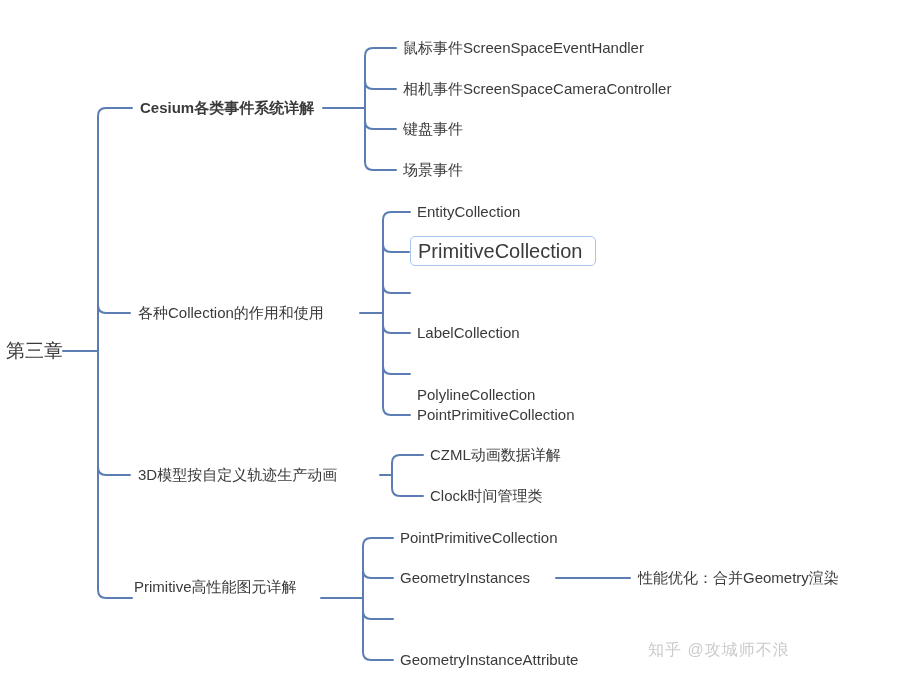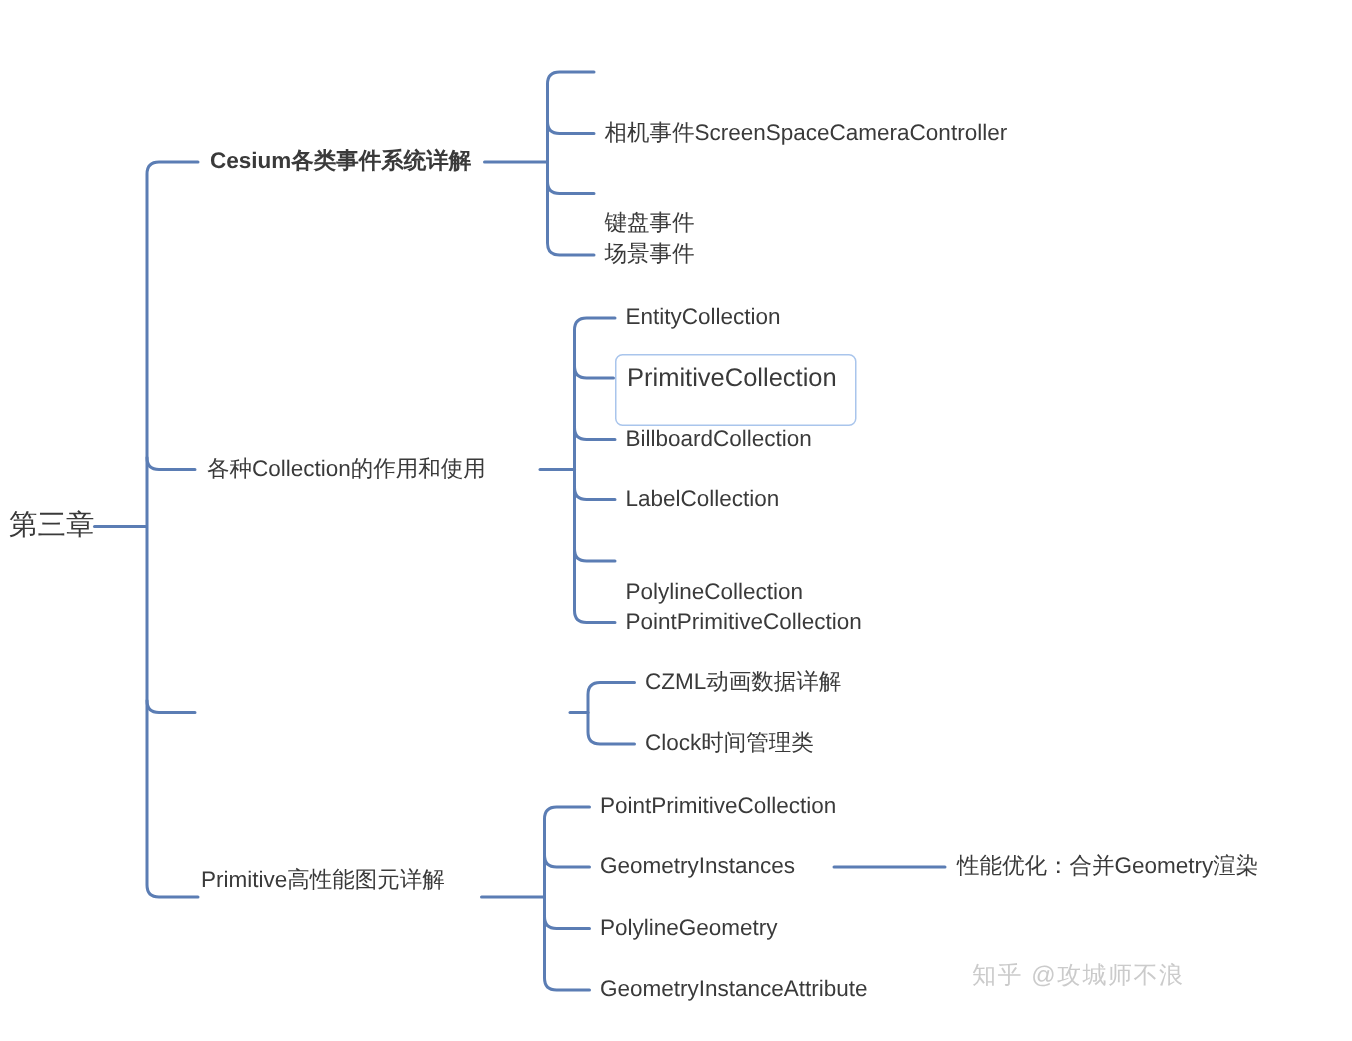--- a/index.html
+++ b/index.html
@@ -36,27 +36,27 @@
     height: 22px;
     line-height: 22px;
     font-size: 15px;
     color: var(--text);
     white-space: nowrap;
     cursor: default;
   }
   .node.root { font-size: 19px; }
   .node-box {
     position: absolute;
-    height: 48px;
+    height: 30px;
     line-height: 29px;
     padding: 0 12px 0 7px;
     border: 1px solid var(--selection-border);
     border-radius: 5px;
     background: #ffffff;
-    font-size: 17px;
+    font-size: 20px;
     white-space: nowrap;
     cursor: default;
   }
   .watermark {
     position: absolute;
     font-size: 16px;
     color: var(--watermark);
     letter-spacing: 1px;
     white-space: nowrap;
     text-shadow: 1px 1px 0 rgba(255,255,255,0.9);
@@ -95,37 +95,37 @@
     <path d="M 393 538 H 371 Q 363 538 363 546 V 652 Q 363 660 371 660 H 393"></path>
     <path d="M 363 570 Q 363 578 371 578 H 393"></path>
     <path d="M 363 611 Q 363 619 371 619 H 393"></path>
 
     <path d="M 556 578 H 630"></path>
   </svg>
 
   <div class="node root" style="left:6px; top:340px;">第三章</div>
 
   <div class="node" style="left:140px; top:97px;font-weight:bold;">Cesium各类事件系统详解</div>
+  <div class="node" style="left:403px; top:37px;">鼠标事件ScreenSpaceEventHandler</div>
   <div class="node" style="left:403px; top:78px;">相机事件ScreenSpaceCameraController</div>
-  <div class="node" style="left:403px; top:118px;margin-top:20px;">键盘事件</div>
+  <div class="node" style="left:403px; top:118px;">键盘事件</div>
   <div class="node" style="left:403px; top:159px;">场景事件</div>
 
   <div class="node" style="left:138px; top:302px;">各种Collection的作用和使用</div>
   <div class="node" style="left:417px; top:201px;">EntityCollection</div>
   <div class="node-box" style="left:410px; top:236px;">PrimitiveCollection</div>
-  <div class="node" style="left:417px; top:282px;">BillboardCollection</div>
   <div class="node" style="left:417px; top:322px;">LabelCollection</div>
   <div class="node" style="left:417px; top:384px;">PolylineCollection</div>
   <div class="node" style="left:417px; top:404px;">PointPrimitiveCollection</div>
 
+  <div class="node" style="left:138px; top:464px;">3D模型按自定义轨迹生产动画</div>
   <div class="node" style="left:430px; top:444px;">CZML动画数据详解</div>
   <div class="node" style="left:430px; top:485px;">Clock时间管理类</div>
 
   <div class="node" style="left:134px; top:576px;text-align:right;">Primitive高性能图元详解</div>
   <div class="node" style="left:400px; top:527px;">PointPrimitiveCollection</div>
   <div class="node" style="left:638px; top:567px;">性能优化：合并Geometry渲染</div>
   <div class="node" style="left:400px; top:567px;">GeometryInstances</div>
-  <div class="node" style="left:400px; top:608px;">PolylineGeometry</div>
   <div class="node" style="left:400px; top:649px;">GeometryInstanceAttribute</div>
 
   <div class="watermark" style="left:648px; top:640px;">知乎 @攻城师不浪</div>
 
 </div>
 
 </body></html>

